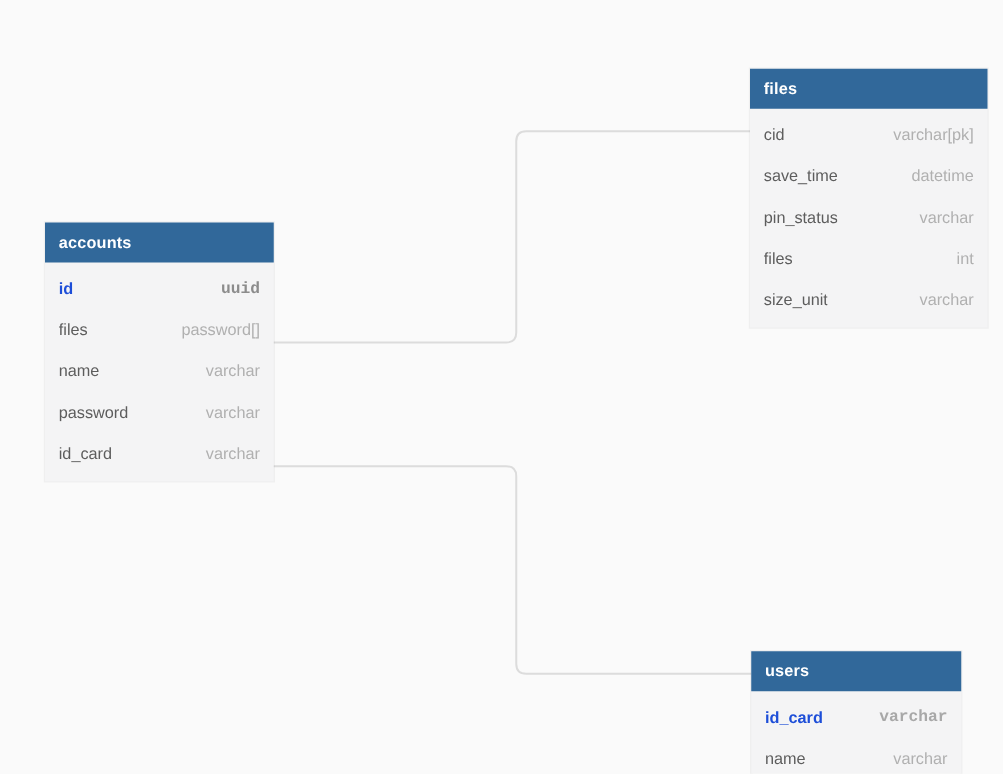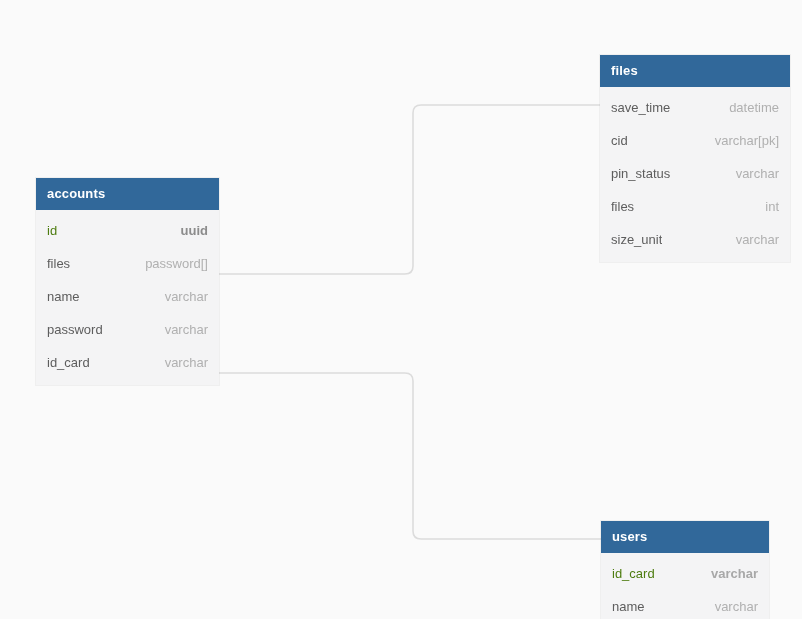--- a/index.html
+++ b/index.html
@@ -65,26 +65,27 @@
     overflow: hidden;
     text-overflow: ellipsis;
   }
   .field-type {
     font-size: 13px;
     color: #b0b0b0;
     text-align: right;
     padding-left: 14px;
   }
   .field-row.is-key .field-name {
-    font-weight: normal;
-    color: #4d7c0f;
+    font-weight: bold;
+    color: #1d4ed8;
   }
   .field-row.is-key .field-type {
     font-weight: bold;
     color: #8c8c8c;
+    font-family: Liberation Mono, monospace;
   }
   .field-row.is-key.soft-key .field-type {
     color: #a8a8a8;
   }
 </style>
 </head>
 <body>
 
 <div id="canvas">
   <svg id="edges" viewBox="0 0 802 619" width="802" height="619" xmlns="http://www.w3.org/2000/svg">
@@ -113,26 +114,26 @@
         <div class="field-row">
           <span class="field-name">id_card</span>
           <span class="field-type">varchar</span>
         </div>
       </div>
     </div>
     <div class="table-card" style="left: 600px; top: 55px; width: 190px;">
       <div class="table-header">files</div>
       <div class="table-body">
         <div class="field-row">
+          <span class="field-name">cid</span>
+          <span class="field-type">varchar[pk]</span>
+        </div>
+        <div class="field-row">
           <span class="field-name">save_time</span>
           <span class="field-type">datetime</span>
-        </div>
-        <div class="field-row">
-          <span class="field-name">cid</span>
-          <span class="field-type">varchar[pk]</span>
         </div>
         <div class="field-row">
           <span class="field-name">pin_status</span>
           <span class="field-type">varchar</span>
         </div>
         <div class="field-row">
           <span class="field-name">files</span>
           <span class="field-type">int</span>
         </div>
         <div class="field-row">

